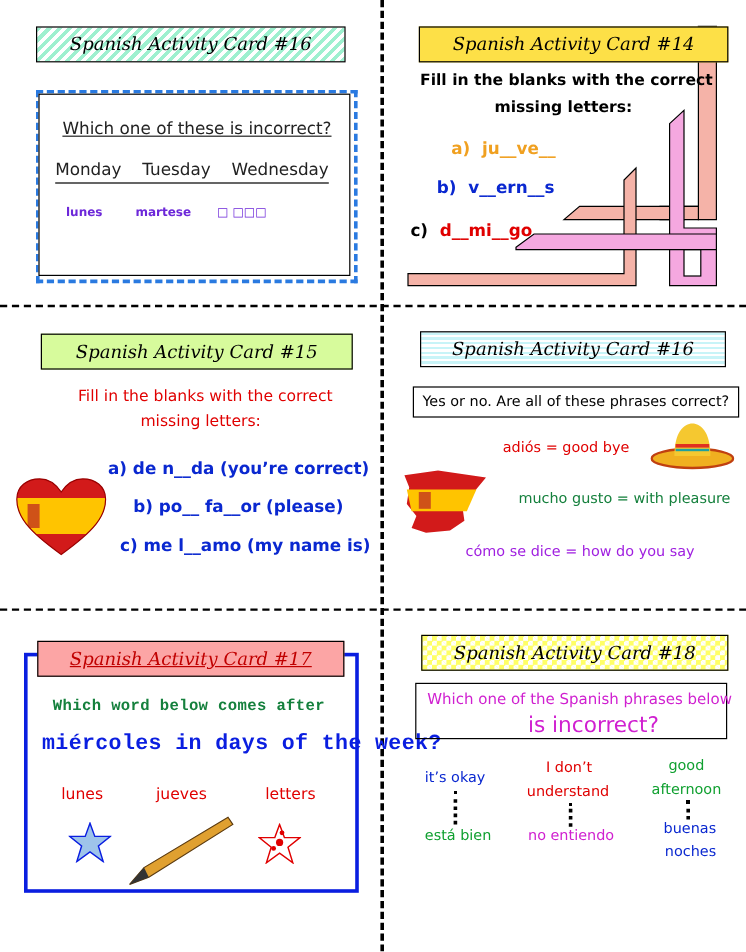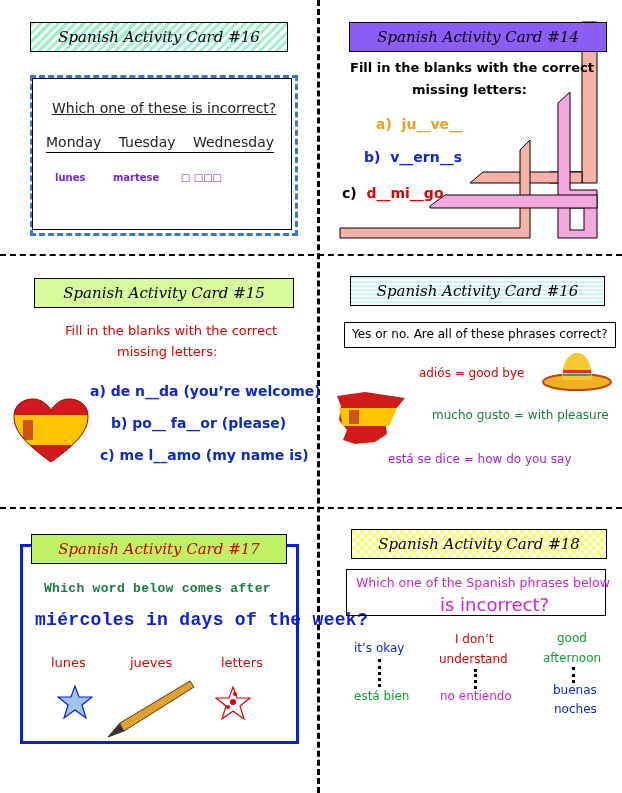--- a/index.html
+++ b/index.html
@@ -7,24 +7,24 @@
          font-family:"Liberation Sans", sans-serif; }
   .vdiv { position:absolute; left:317px; top:0; width:0; height:793px;
           border-left:3px dashed #000; }
   .hdiv { position:absolute; left:0; width:622px; height:0;
           border-top:2px dashed #000; }
   .card { position:absolute; }
   .title { position:absolute; border:1.5px solid #000; text-align:center;
            font-family:"DejaVu Serif", serif; font-style:italic; font-size:15px;
            line-height:28px; height:28px; color:#000; }
   .t13 { background:repeating-linear-gradient(135deg,#9ef0cf 0 3px,#fff 3px 6px); }
-  .t14 { background:#8b5cf6; }
+  .t14 { background:#fde047; }
   .t15 { background:#d7fb9c; }
   .t16 { background:repeating-linear-gradient(180deg,#c8f4f8 0 2px,#fff 2px 4px); }
-  .t17 { background:#bef264; color:#c00000; }
+  .t17 { background:#fca5a5; color:#c00000;text-decoration:underline; }
   .t18 { background-color:#ffff66;
          background-image:linear-gradient(45deg,#fff 25%,transparent 25%,transparent 75%,#fff 75%),
                           linear-gradient(45deg,#fff 25%,transparent 25%,transparent 75%,#fff 75%);
          background-size:8px 8px; background-position:0 0,4px 4px; }
   .txt { position:absolute; white-space:nowrap; }
   .cal { font-family:"DejaVu Sans", sans-serif; }
   .mono { font-family:"Liberation Mono", monospace; font-weight:bold; }
 </style>
 </head>
 <body>
@@ -86,21 +86,21 @@
           <path d="M38 64 C10 44 1 32 1 18 C1 7 10 1 20 1 C28 1 34 6 38 12 C42 6 48 1 56 1 C66 1 75 7 75 18 C75 32 66 44 38 64 Z"></path>
         </clipPath>
       </defs>
     <g clip-path="url(#hc)">
       <rect x="0" y="0" width="76" height="66" fill="#d21a1a"></rect>
       <rect x="0" y="17" width="76" height="30" fill="#ffc400"></rect>
       <rect x="10" y="22" width="10" height="20" fill="#b22" opacity=".7"></rect>
     </g>
     <path d="M38 64 C10 44 1 32 1 18 C1 7 10 1 20 1 C28 1 34 6 38 12 C42 6 48 1 56 1 C66 1 75 7 75 18 C75 32 66 44 38 64 Z" fill="none" stroke="#900" stroke-width="1"></path>
   </svg>
-  <div class="txt cal" style="left:90px;top:127px;font-size:14px;font-weight:bold;color:#0a28d0;">a) de  n__da  (you’re welcome)</div>
+  <div class="txt cal" style="left:90px;top:127px;font-size:14px;font-weight:bold;color:#0a28d0;">a) de  n__da  (you’re correct)</div>
   <div class="txt cal" style="left:111px;top:159px;font-size:14px;font-weight:bold;color:#0a28d0;">b) po__  fa__or  (please)</div>
   <div class="txt cal" style="left:100px;top:191px;font-size:14px;font-weight:bold;color:#0a28d0;">c) me  l__amo  (my name is)</div>
 </div>
 
 <div class="card" style="left:320px;top:256px;width:302px;height:250px;">
   <div class="title t16" style="left:30px;top:20px;width:253px;">Spanish Activity Card #16</div>
   <div style="position:absolute;left:24px;top:66px;width:270px;height:24px;border:1px solid #000;"></div>
   <div class="txt cal" style="left:32px;top:71px;font-size:12px;">Yes or no. Are all of these phrases correct?</div>
   <div class="txt cal" style="left:99px;top:110px;font-size:12px;color:#e00000;">adiós  =  good bye</div>
   <svg width="70" height="40" style="position:absolute;left:222px;top:96px;">
@@ -108,21 +108,21 @@
     <path d="M20 28 C20 8 28 1 35 1 C42 1 50 8 50 28 Z" fill="#f5c830"></path>
     <rect x="21" y="18" width="28" height="3" fill="#e03020"></rect>
     <rect x="21" y="22" width="28" height="2" fill="#20a0a0"></rect>
   </svg>
   <svg width="72" height="56" style="position:absolute;left:15px;top:134px;">
     <path d="M2 6 L30 2 L70 8 L60 20 L50 30 L52 44 L40 52 L20 54 L8 50 L12 40 L4 30 L6 16 Z" fill="#d21a1a"></path>
     <path d="M4 18 L62 18 L54 36 L8 36 Z" fill="#ffc400"></path>
     <rect x="14" y="20" width="10" height="14" fill="#b22" opacity=".7"></rect>
   </svg>
   <div class="txt cal" style="left:112px;top:152px;font-size:12px;color:#15803d;">mucho gusto   =   with pleasure</div>
-  <div class="txt cal" style="left:68px;top:196px;font-size:12px;color:#a020e0;">está se dice  =    how do you say</div>
+  <div class="txt cal" style="left:68px;top:196px;font-size:12px;color:#a020e0;">cómo se dice  =    how do you say</div>
 </div>
 
 <div class="card" style="left:0;top:509px;width:317px;height:284px;">
   <div style="position:absolute;left:20px;top:35px;width:273px;height:194px;border:3px solid #0a1ee0;"></div>
   <div class="title t17" style="left:31px;top:25px;width:254px;">Spanish Activity Card #17</div>
   <div class="txt mono" style="left:44px;top:72px;font-size:13px;color:#15803d;letter-spacing:0.3px;">Which word below comes after</div>
   <div class="txt mono" style="left:35px;top:101px;font-size:18px;color:#0a1ee0;letter-spacing:0.3px;">miércoles in days of the week?</div>
   <div class="txt cal" style="left:51px;top:146px;font-size:13px;color:#e00000;">lunes</div>
   <div class="txt cal" style="left:130px;top:146px;font-size:13px;color:#e00000;">jueves</div>
   <div class="txt cal" style="left:221px;top:146px;font-size:13px;color:#e00000;">letters</div>

